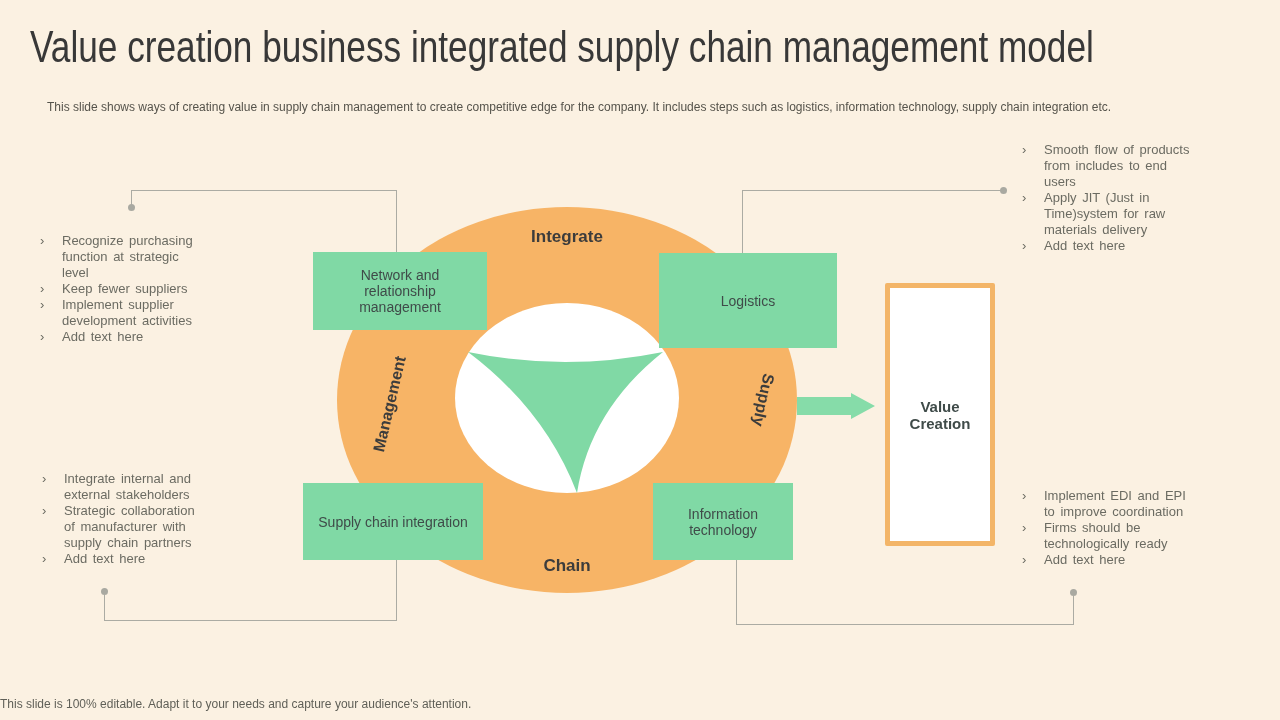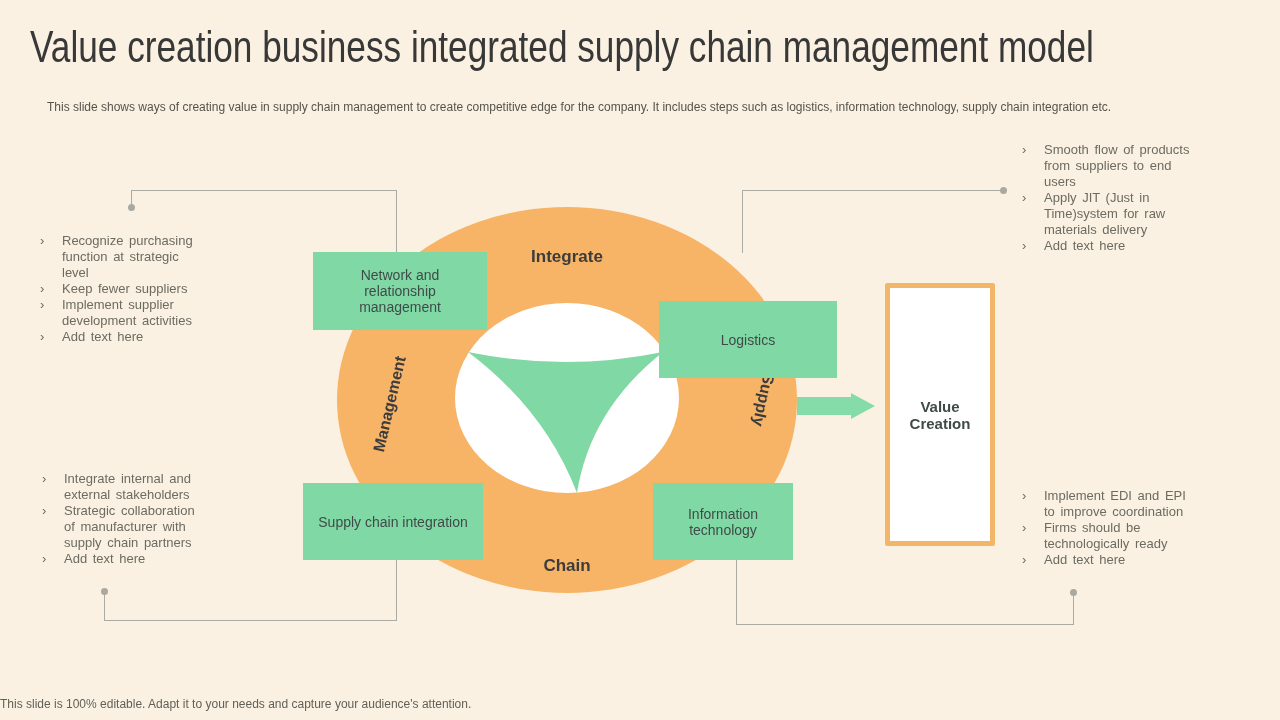--- a/index.html
+++ b/index.html
@@ -21,33 +21,33 @@
   .notes.tr{left:1022px; top:142px; width:176px;}
   .notes.bl{left:42px; top:471px; width:168px;}
   .notes.br{left:1022px; top:488px; width:176px;}
 
   
   .ring-outer{position:absolute; left:337px; top:207px; width:460px; height:386px; border-radius:50%; background:#F7B466;}
   .ring-inner{position:absolute; left:455px; top:303px; width:224px; height:190px; border-radius:50%; background:#FFFFFF;}
   .triquetra{position:absolute; left:460px; top:345px;}
 
   .ring-label{position:absolute; font-weight:bold; color:#3C3C3C; text-align:center;}
-  .ring-label.top{left:467px; top:227px; width:200px; font-size:17px;margin-top:20px;}
+  .ring-label.top{left:467px; top:227px; width:200px; font-size:17px;}
   .ring-label.bottom{left:467px; top:556px; width:200px; font-size:17px;}
   .ring-label.left{left:330px; top:395px; width:120px; font-size:16px; transform:rotate(-77deg);}
   .ring-label.right{left:713px; top:391px; width:100px; font-size:16px; transform:rotate(102deg);}
 
   
   .gbox{
     position:absolute; background:#80D9A5; color:#3F4B49; font-size:14px;
     display:flex; align-items:center; justify-content:center; text-align:center;
     box-sizing:border-box; padding:0 12px;
   }
   .gbox.tl{left:313px; top:252px; width:174px; height:78px;}
-  .gbox.tr{left:659px; top:253px; width:178px; height:77px;margin-top:48px;}
+  .gbox.tr{left:659px; top:253px; width:178px; height:95px;}
   .gbox.bl{left:303px; top:483px; width:180px; height:77px;}
   .gbox.br{left:653px; top:483px; width:140px; height:77px;}
 
   
   .arrow{position:absolute; left:797px; top:393px;}
   .value-box{
     position:absolute; left:885px; top:283px; width:110px; height:263px;
     background:#FFFFFF; border:5px solid #F3B568; border-radius:2px; box-sizing:border-box;
     display:flex; align-items:center; text-align:center;
     font-size:15px; font-weight:bold; color:#3F4B49;
@@ -86,21 +86,21 @@
     <div class="note">
         <span class="b">›</span>
         <span class="t">Add text here</span>
       </div>
   </div>
 
   <div class="notes tr">
     <div class="note">
         <span class="b">›</span>
         <span class="t">Smooth flow of products
-from suppliers to end
+from includes to end
 users</span>
       </div>
     <div class="note">
         <span class="b">›</span>
         <span class="t">Apply JIT (Just in
 Time)system for raw
 materials delivery</span>
       </div>
     <div class="note">
         <span class="b">›</span>

